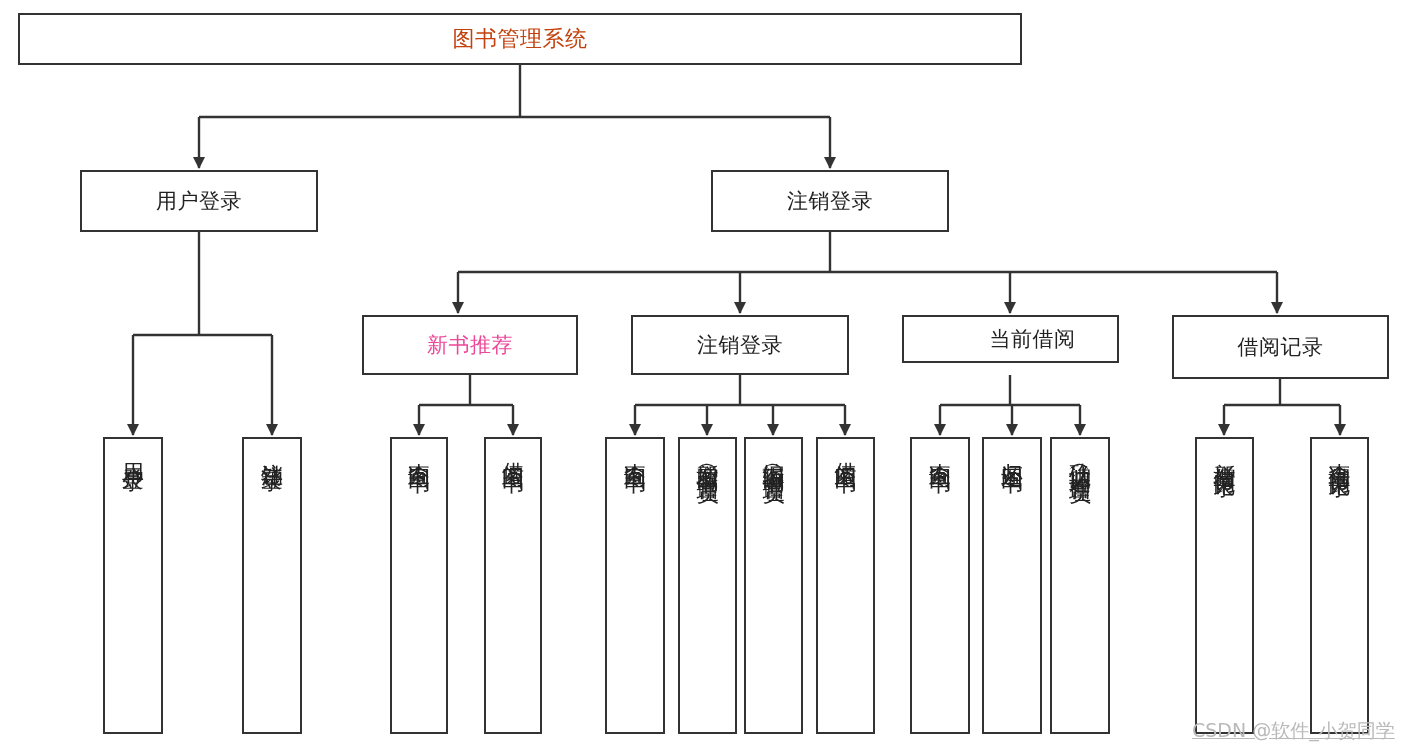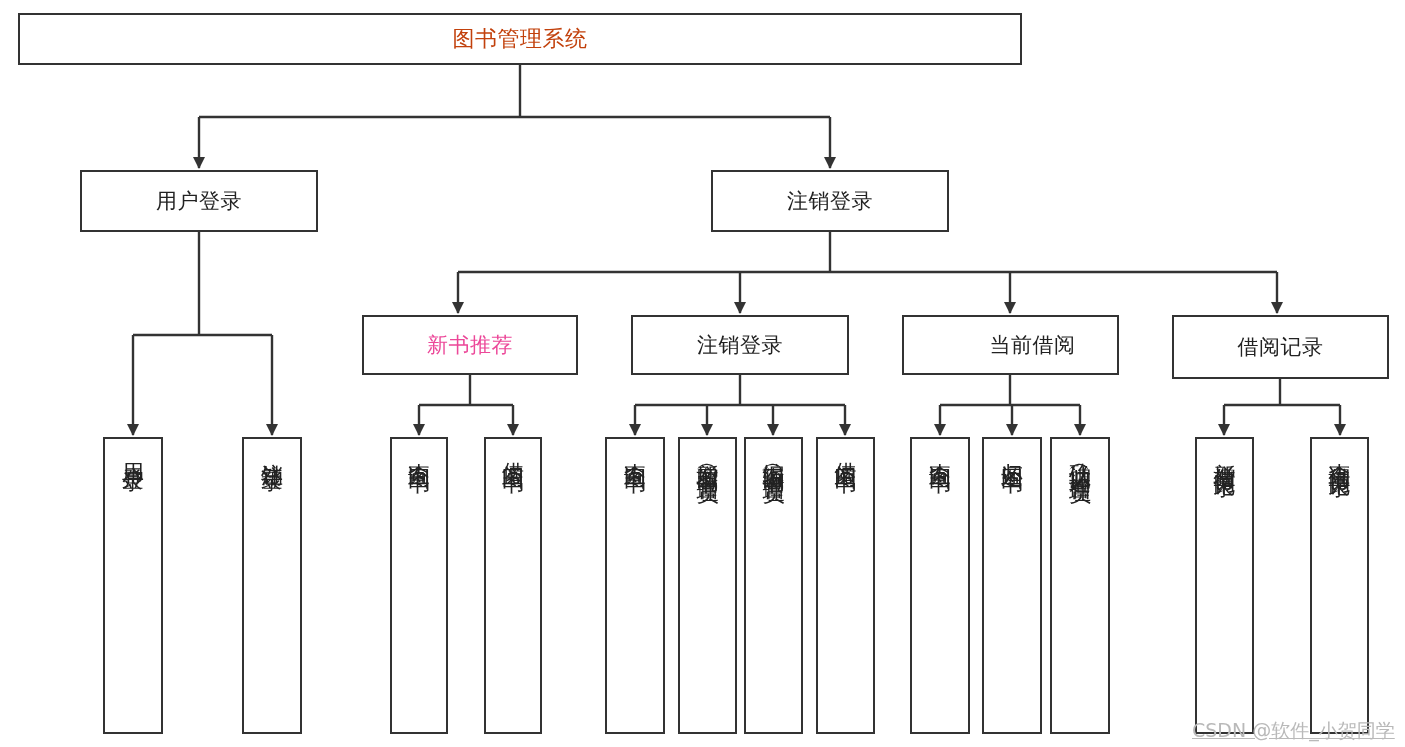--- a/index.html
+++ b/index.html
@@ -138,21 +138,21 @@
   <div class="node h" style="left: 711px; top: 170px; width: 238px; height: 62px; border-color: rgb(51, 51, 51); background: rgb(255, 255, 255); color: rgb(34, 34, 34);">
     <span class="node-label">注销登录</span>
   </div>
 
   <div class="node h" style="left: 362px; top: 315px; width: 216px; height: 60px; border-color: rgb(51, 51, 51); background: rgb(255, 255, 255); color: #ec4899;">
     <span class="node-label">新书推荐</span>
   </div>
   <div class="node h" style="left: 631px; top: 315px; width: 218px; height: 60px; border-color: rgb(51, 51, 51); background: rgb(255, 255, 255); color: rgb(34, 34, 34);">
     <span class="node-label">注销登录</span>
   </div>
-  <div class="node h" style="left: 902px; top: 315px; width: 217px; height: 60px; border-color: rgb(51, 51, 51); background: rgb(255, 255, 255); color: rgb(34, 34, 34); padding-left: 44px;">
+  <div class="node h" style="left: 902px; top: 315px; width: 217px; height: 48px; border-color: rgb(51, 51, 51); background: rgb(255, 255, 255); color: rgb(34, 34, 34); padding-left: 44px;">
     <span class="node-label">当前借阅</span>
   </div>
   <div class="node h" style="left: 1172px; top: 315px; width: 217px; height: 64px; border-color: rgb(51, 51, 51); background: rgb(255, 255, 255); color: rgb(34, 34, 34);">
     <span class="node-label">借阅记录</span>
   </div>
 
   <div class="node v" style="left: 103px; top: 437px; width: 60px; height: 297px; border-color: rgb(51, 51, 51); background: rgb(255, 255, 255); color: rgb(34, 34, 34);">
     <span class="node-label">用户登录</span>
   </div>
   <div class="node v" style="left: 242px; top: 437px; width: 60px; height: 297px; border-color: rgb(51, 51, 51); background: rgb(255, 255, 255); color: rgb(34, 34, 34);">

